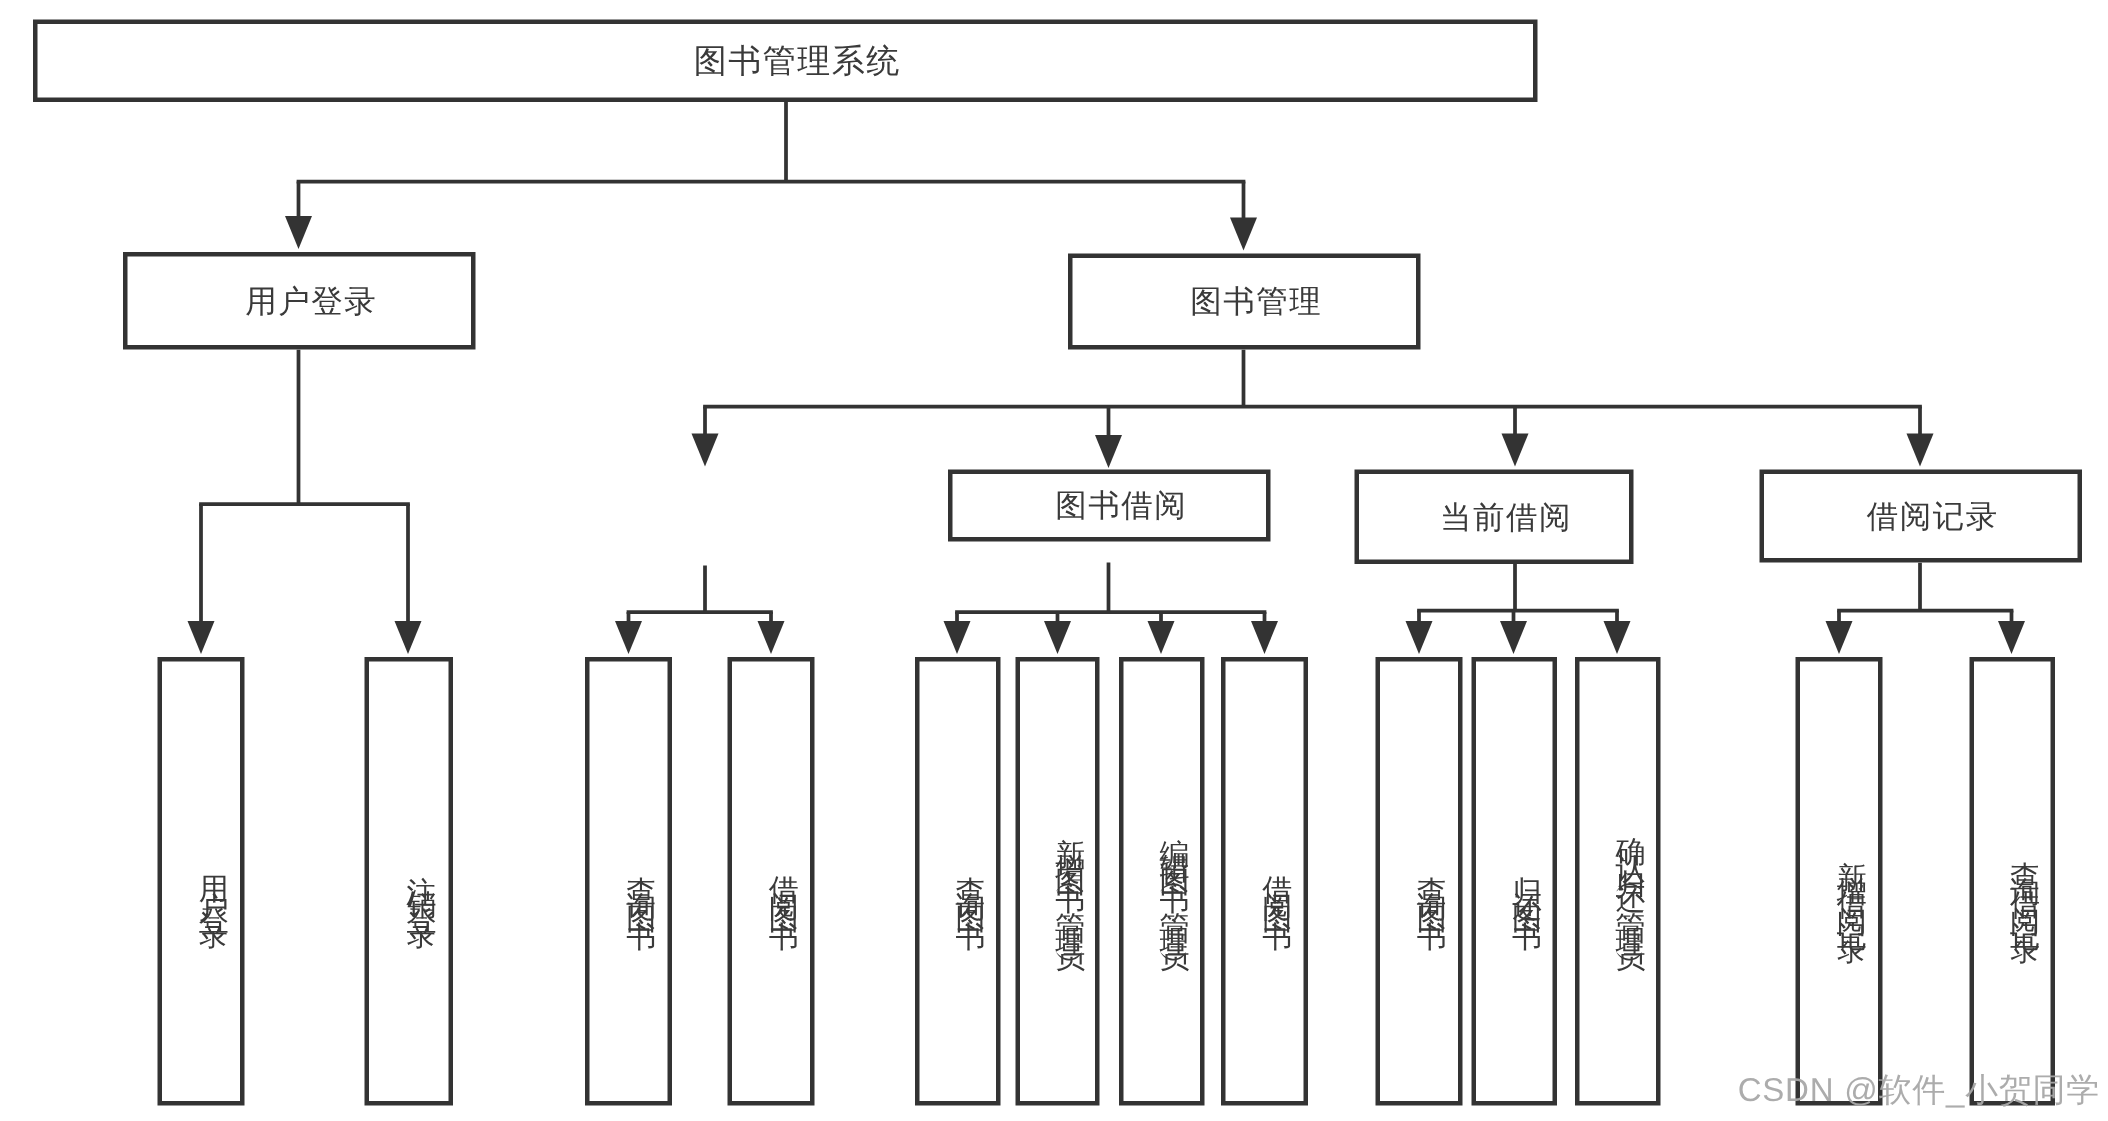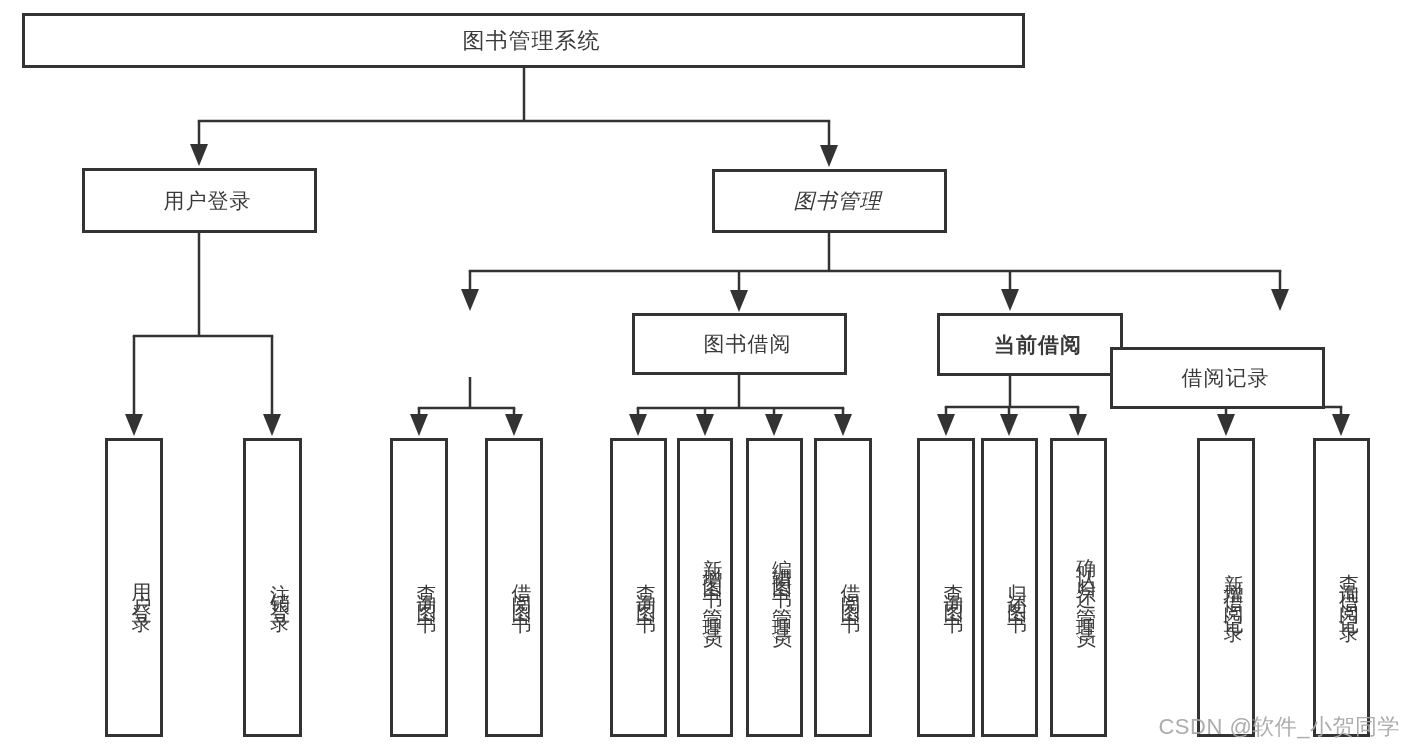--- a/index.html
+++ b/index.html
@@ -43,25 +43,25 @@
     writing-mode: vertical-rl;
     text-orientation: mixed;
     font-size: 20px;
     letter-spacing: 10px;
     white-space: normal;
     line-height: 1;
   }
   
   .n-root            { left: 22px;   top: 13px;  width: 1003px; height: 55px; }
   .n-user-login      { left: 82px;   top: 168px; width: 235px;  height: 65px; }
-  .n-book-mgmt       { left: 712px;  top: 169px; width: 235px;  height: 64px; font-style: italic; }
+  .n-book-mgmt       { left: 712px;  top: 169px; width: 235px;  height: 64px; }
   .n-new-book        { left: 362px;  top: 312px; width: 216px;  height: 65px; }
-  .n-book-borrow     { left: 632px;  top: 313px; width: 215px;  height: 62px; }
-  .n-current-borrow  { left: 937px;  top: 313px; width: 186px;  height: 63px; font-weight: bold; }
-  .n-borrow-records  { left: 1110px; top: 313px; width: 215px;  height: 62px; margin-top: 34px; }
+  .n-book-borrow     { left: 632px;  top: 313px; width: 215px;  height: 48px; }
+  .n-current-borrow  { left: 903px;  top: 313px; width: 186px;  height: 63px; }
+  .n-borrow-records  { left: 1173px; top: 313px; width: 215px;  height: 62px; }
   .n-leaf-1  { left: 105px;  top: 438px; width: 58px; height: 299px; }
   .n-leaf-2  { left: 243px;  top: 438px; width: 59px; height: 299px; }
   .n-leaf-3  { left: 390px;  top: 438px; width: 58px; height: 299px; }
   .n-leaf-4  { left: 485px;  top: 438px; width: 58px; height: 299px; }
   .n-leaf-5  { left: 610px;  top: 438px; width: 57px; height: 299px; }
   .n-leaf-6  { left: 677px;  top: 438px; width: 56px; height: 299px; }
   .n-leaf-7  { left: 746px;  top: 438px; width: 57px; height: 299px; }
   .n-leaf-8  { left: 814px;  top: 438px; width: 58px; height: 299px; }
   .n-leaf-9  { left: 917px;  top: 438px; width: 58px; height: 299px; }
   .n-leaf-10 { left: 981px;  top: 438px; width: 57px; height: 299px; }

